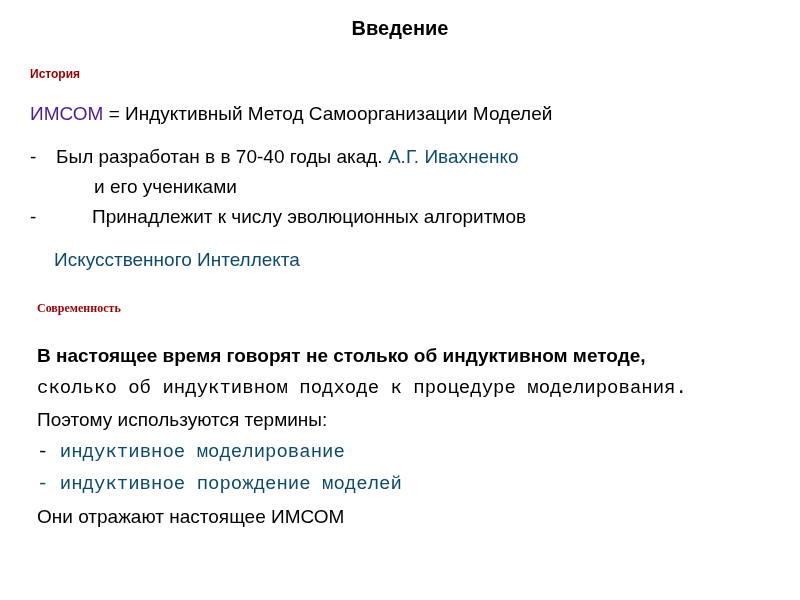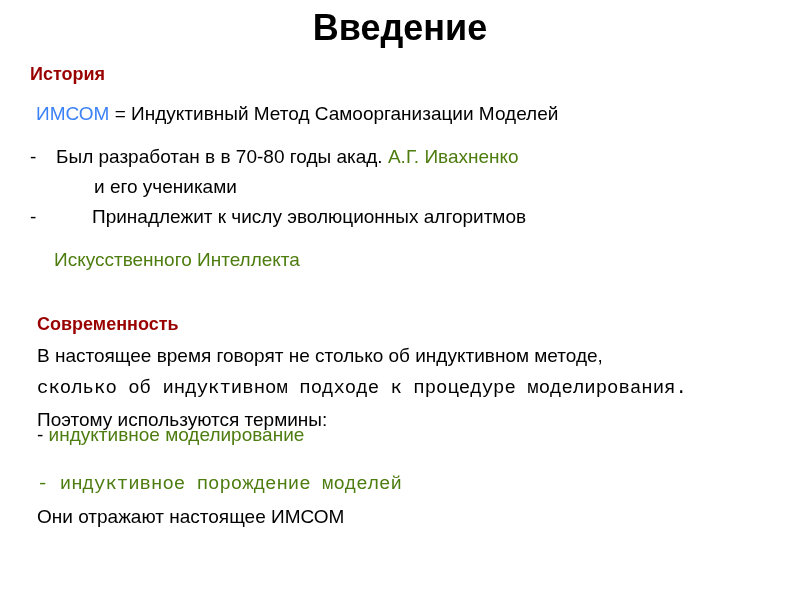--- a/index.html
+++ b/index.html
@@ -14,71 +14,71 @@
       overflow: hidden;
       font-family: "Liberation Sans", sans-serif;
       color: #000000;
     }
     .slide-title {
       position: absolute;
       top: 10px;
       left: 0;
       width: 800px;
       text-align: center;
-      font-size: 36px;
+      font-size: 20px;
       font-weight: bold;
       line-height: 36px;
     }
     .heading {
       position: absolute;
-      font-size: 18px;
+      font-size: 12px;
       font-weight: bold;
       color: #990000;
       line-height: 24px;
     }
     .line {
       position: absolute;
       font-size: 19px;
       line-height: 24px;
       white-space: nowrap;
     }
-    .blue-strong { color: #3b82f6; margin-left: 6px; }
-    .blue { color: #4d7c0f; }
+    .blue-strong { color: #4c1d95; }
+    .blue { color: #0c4a6e; }
     .dash {
       position: absolute;
       left: 30px;
       font-size: 19px;
       line-height: 24px;
     }
   </style>
 </head>
 <body>
 
 <div class="slide-title">Введение</div>
 
 <div class="heading" style="top:62px; left:30px;">История</div>
 
 <div class="line" style="top:102px; left:30px;">
   <span class="blue-strong">ИМСОМ</span><span> = </span><span>Индуктивный Метод Самоорганизации Моделей</span>
 </div>
 
 <div class="dash" style="top:145px;">-</div>
 <div class="line" style="top:145px; left:56px;">
-  <span>Был разработан в в 70-80 годы акад. </span><span class="blue">А.Г. Ивахненко</span>
+  <span>Был разработан в в 70-40 годы акад. </span><span class="blue">А.Г. Ивахненко</span>
 </div>
 <div class="line" style="top:175px; left:54px;margin-left:40px;">и его учениками</div>
 
 <div class="dash" style="top:205px;">-</div>
 <div class="line" style="top:205px; left:56px;margin-left:36px;">Принадлежит к числу эволюционных алгоритмов</div>
 <div class="line blue" style="top:248px; left:54px;">Искусственного Интеллекта</div>
 
-<div class="heading" style="top:312px; left:37px;">Современность</div>
+<div class="heading" style="top:296px; left:37px;font-family:Liberation Serif, serif;">Современность</div>
 
-<div class="line" style="top:344px; left:37px;">В настоящее время говорят не столько об индуктивном методе,</div>
+<div class="line" style="top:344px; left:37px;font-weight:bold;">В настоящее время говорят не столько об индуктивном методе,</div>
 <div class="line" style="top:376px; left:37px;font-family:Liberation Mono, monospace;">сколько об индуктивном подходе к процедуре моделирования.</div>
 <div class="line" style="top:408px; left:37px;">Поэтому используются термины:</div>
 
-<div class="line" style="top:423px; left:37px;">
+<div class="line" style="top:440px; left:37px;font-family:Liberation Mono, monospace;">
   <span>- </span><span class="blue">индуктивное  моделирование</span>
 </div>
 <div class="line blue" style="top:472px; left:37px;font-family:Liberation Mono, monospace;">- индуктивное  порождение моделей</div>
 
 <div class="line" style="top:505px; left:37px;">Они отражают настоящее ИМСОМ</div>
 
 </body></html>

